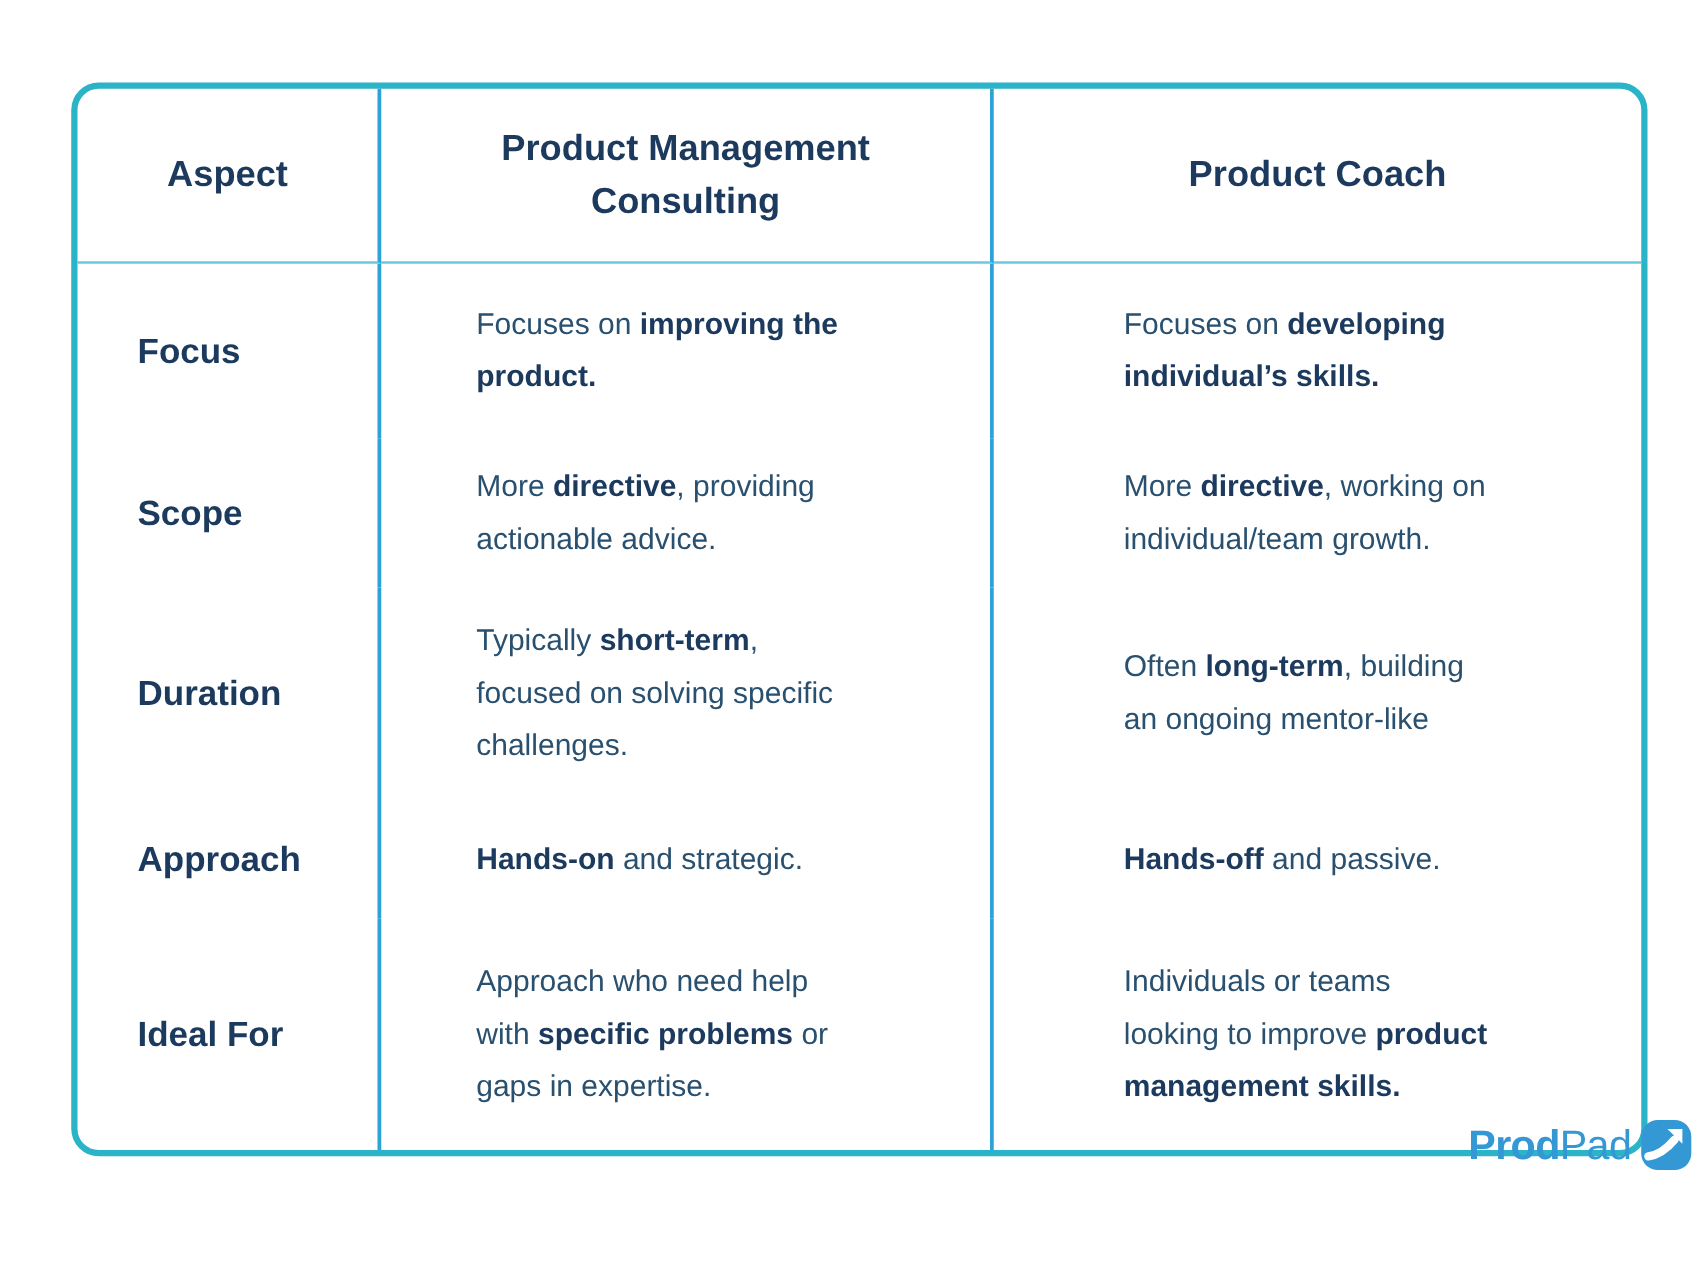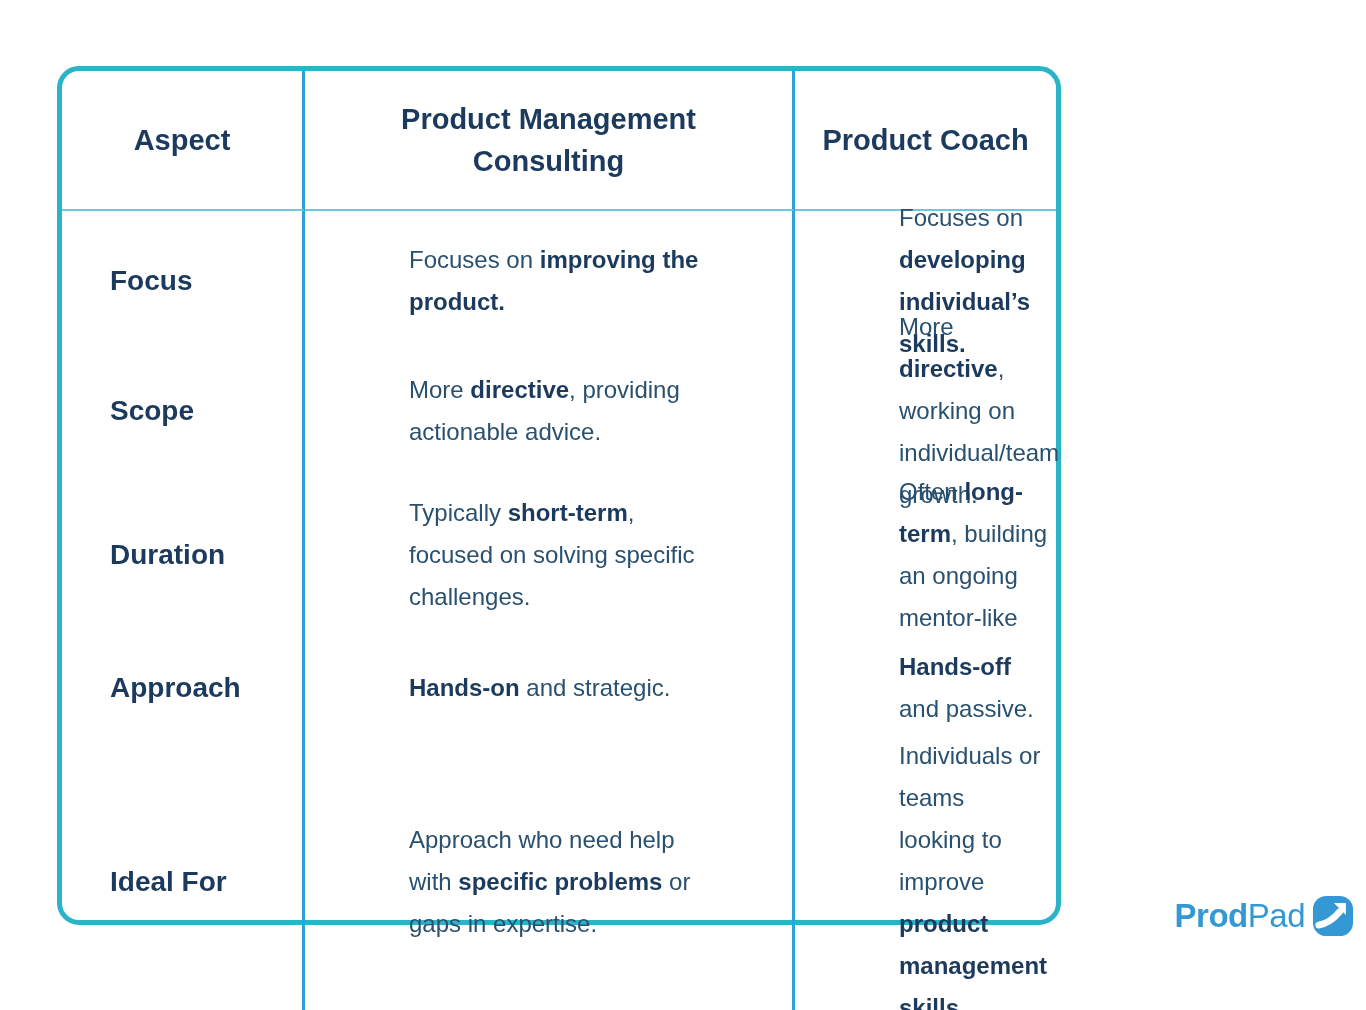--- a/index.html
+++ b/index.html
@@ -13,21 +13,21 @@
   :root {
     --border-teal: #2BB3C8;
     --divider-blue: #2BA3D9;
     --header-divider-cyan: #6ACADD;
     --heading-navy: #1C3A5E;
     --body-navy: #29506F;
     --brand-blue: #3498D5;
   }
   .comparison-table {
     position: absolute; left: 57px; top: 66px;
-    width: 1004px; height: 859px;
+    width: 1261px; height: 859px;
     border: 5px solid var(--border-teal);
     border-radius: 22px;
     box-sizing: border-box;
     background: #fff;
   }
   .grid {
     display: grid; width: 100%; height: 100%;
     grid-template-columns: 243px 490px 1fr;
     grid-template-rows: 140px 140px 119px 170px 95px 1fr;
   }
@@ -41,21 +41,21 @@
     color: var(--heading-navy);
   }
   .head-constrain { max-width: 380px; }
   .aspect-cell {
     display: flex; align-items: center;
     padding-left: 48px;
     font-weight: 700; font-size: 28px;
     color: var(--heading-navy);
   }
   .content-cell { display: flex; align-items: center; }
-  .content-cell.colB { padding-left: 104px; }
+  .content-cell.colB { padding-left: 76px; }
   .content-cell.colC { padding-left: 104px; }
   .text-block { font-size: 24px; line-height: 42px; color: var(--body-navy); }
   .text-block .b { font-weight: 700; color: var(--heading-navy); }
   .line { display: block; }
   .logo {
     position: absolute; right: 12px; top: 892px;
     display: flex; align-items: center; gap: 7px;
     height: 48px;
   }
   .logo-text { font-size: 33px; letter-spacing: -0.5px; color: var(--brand-blue); }

